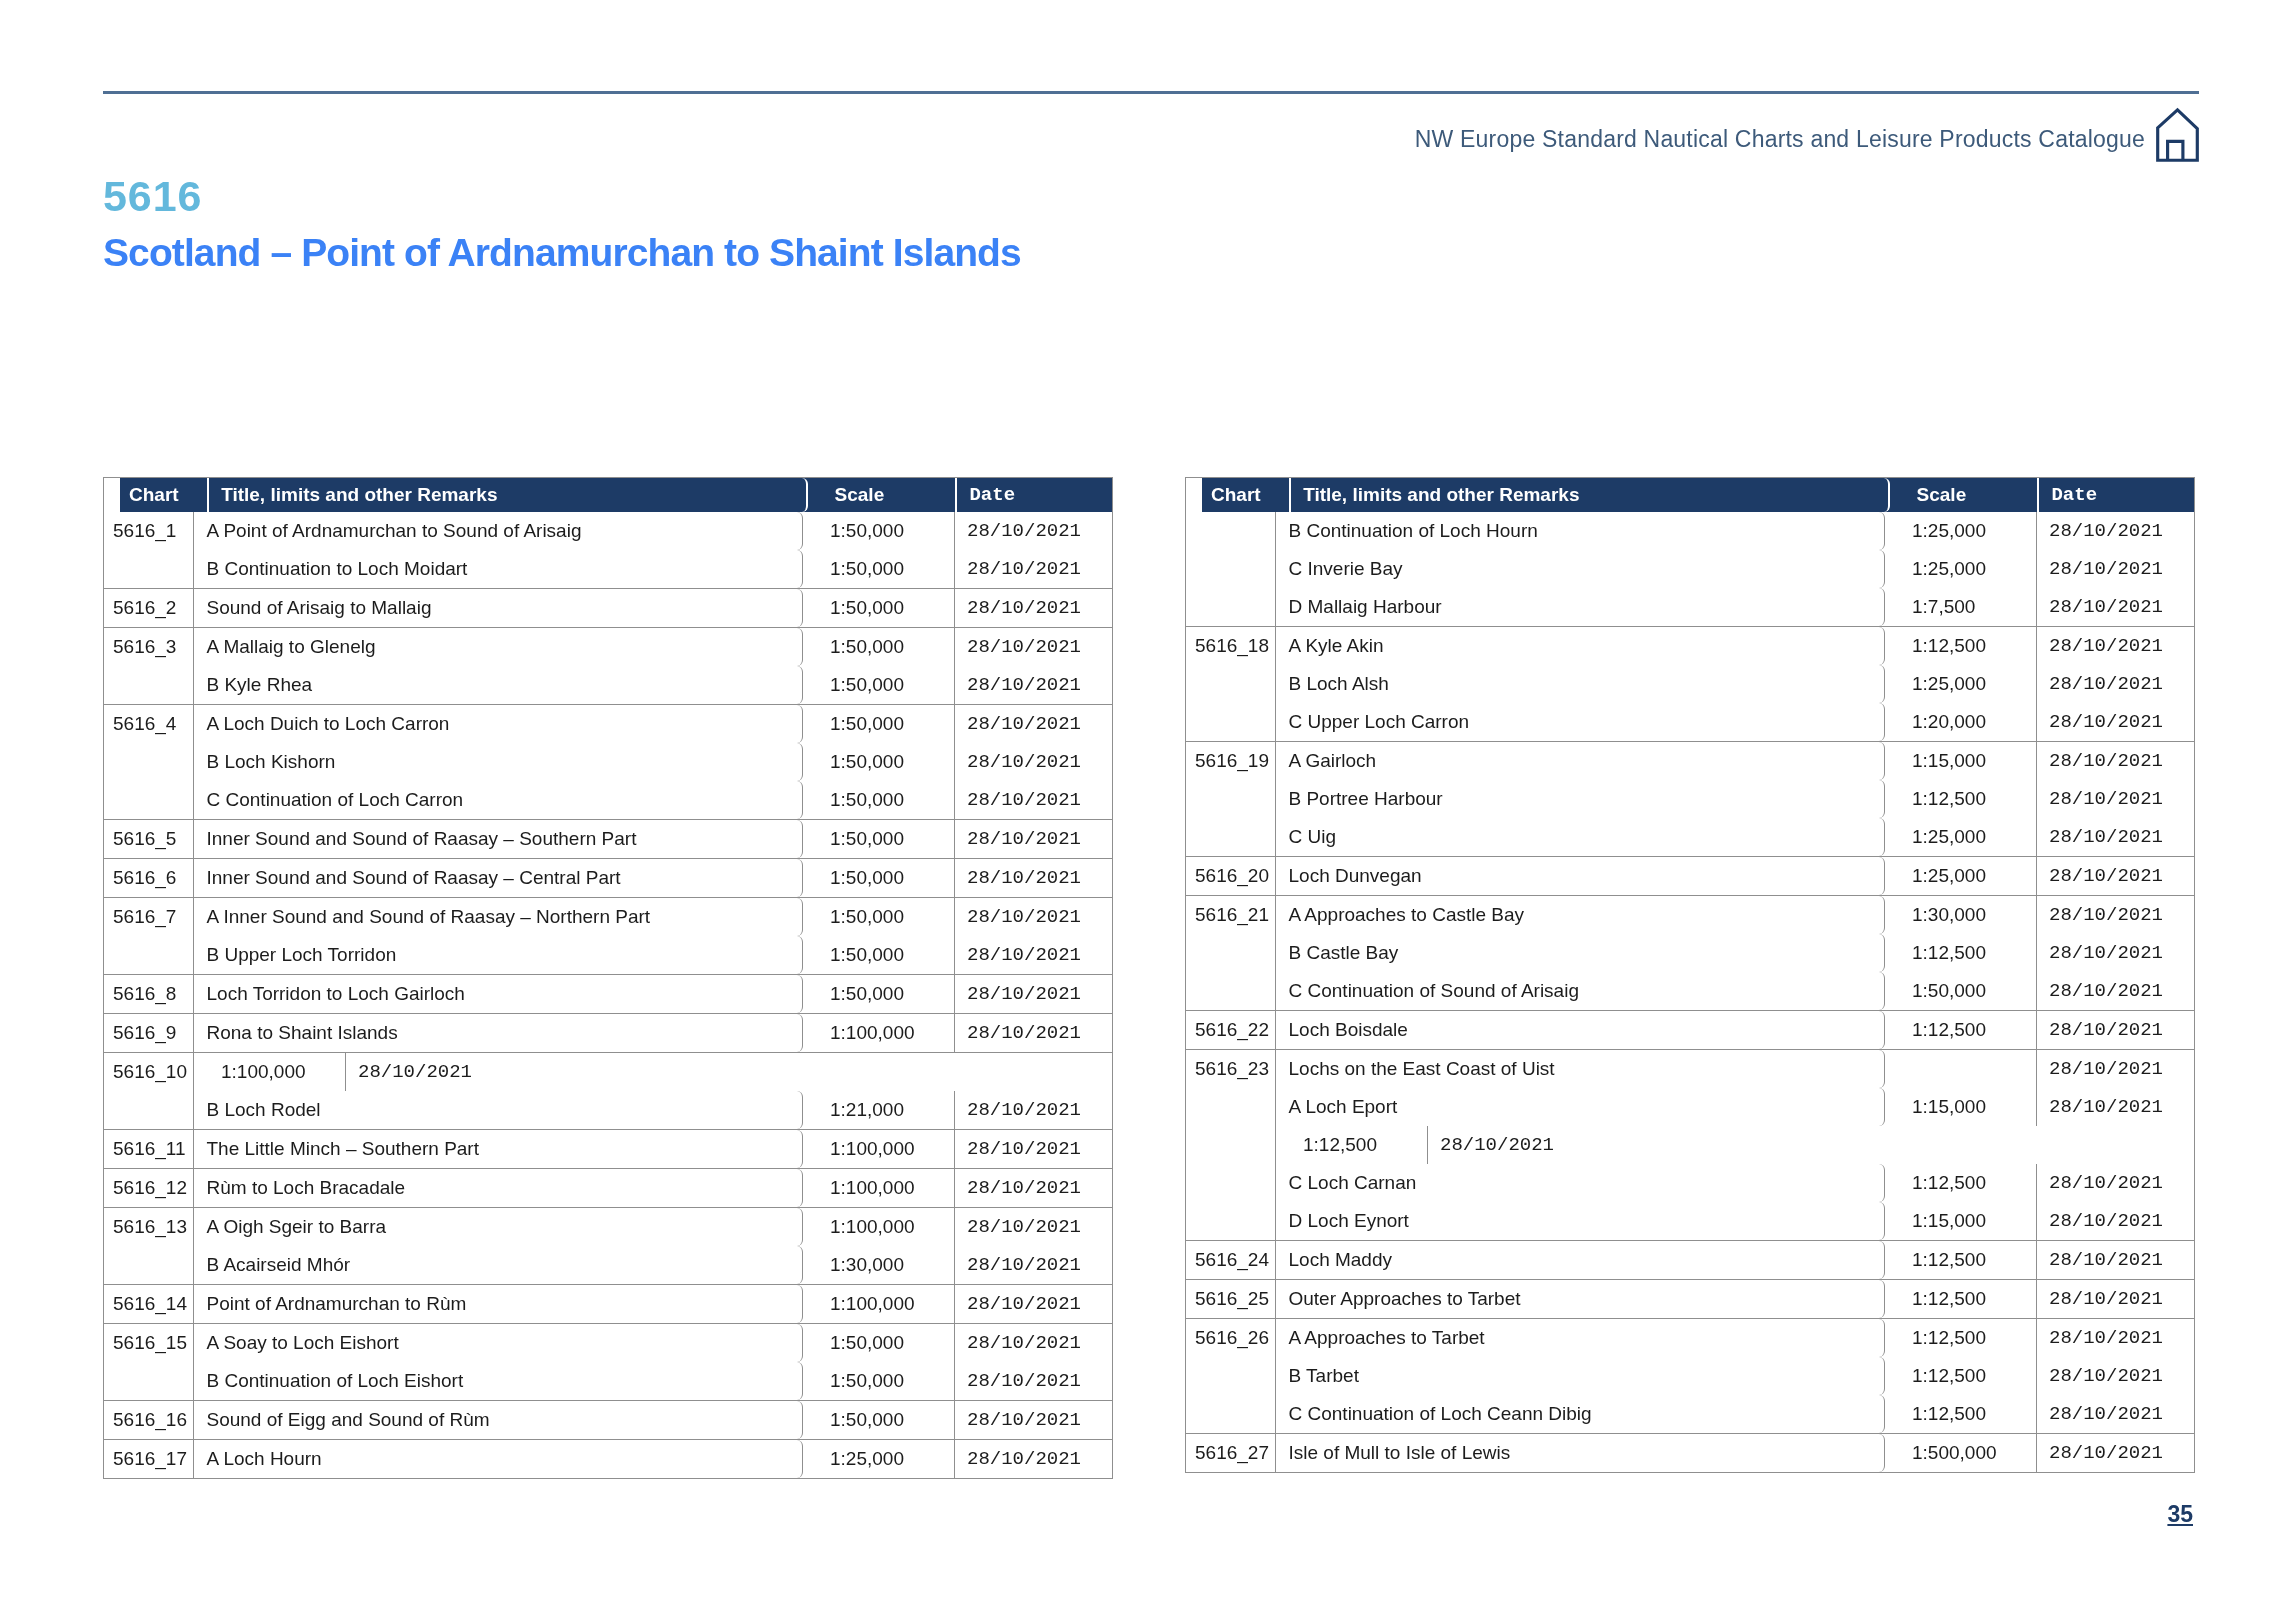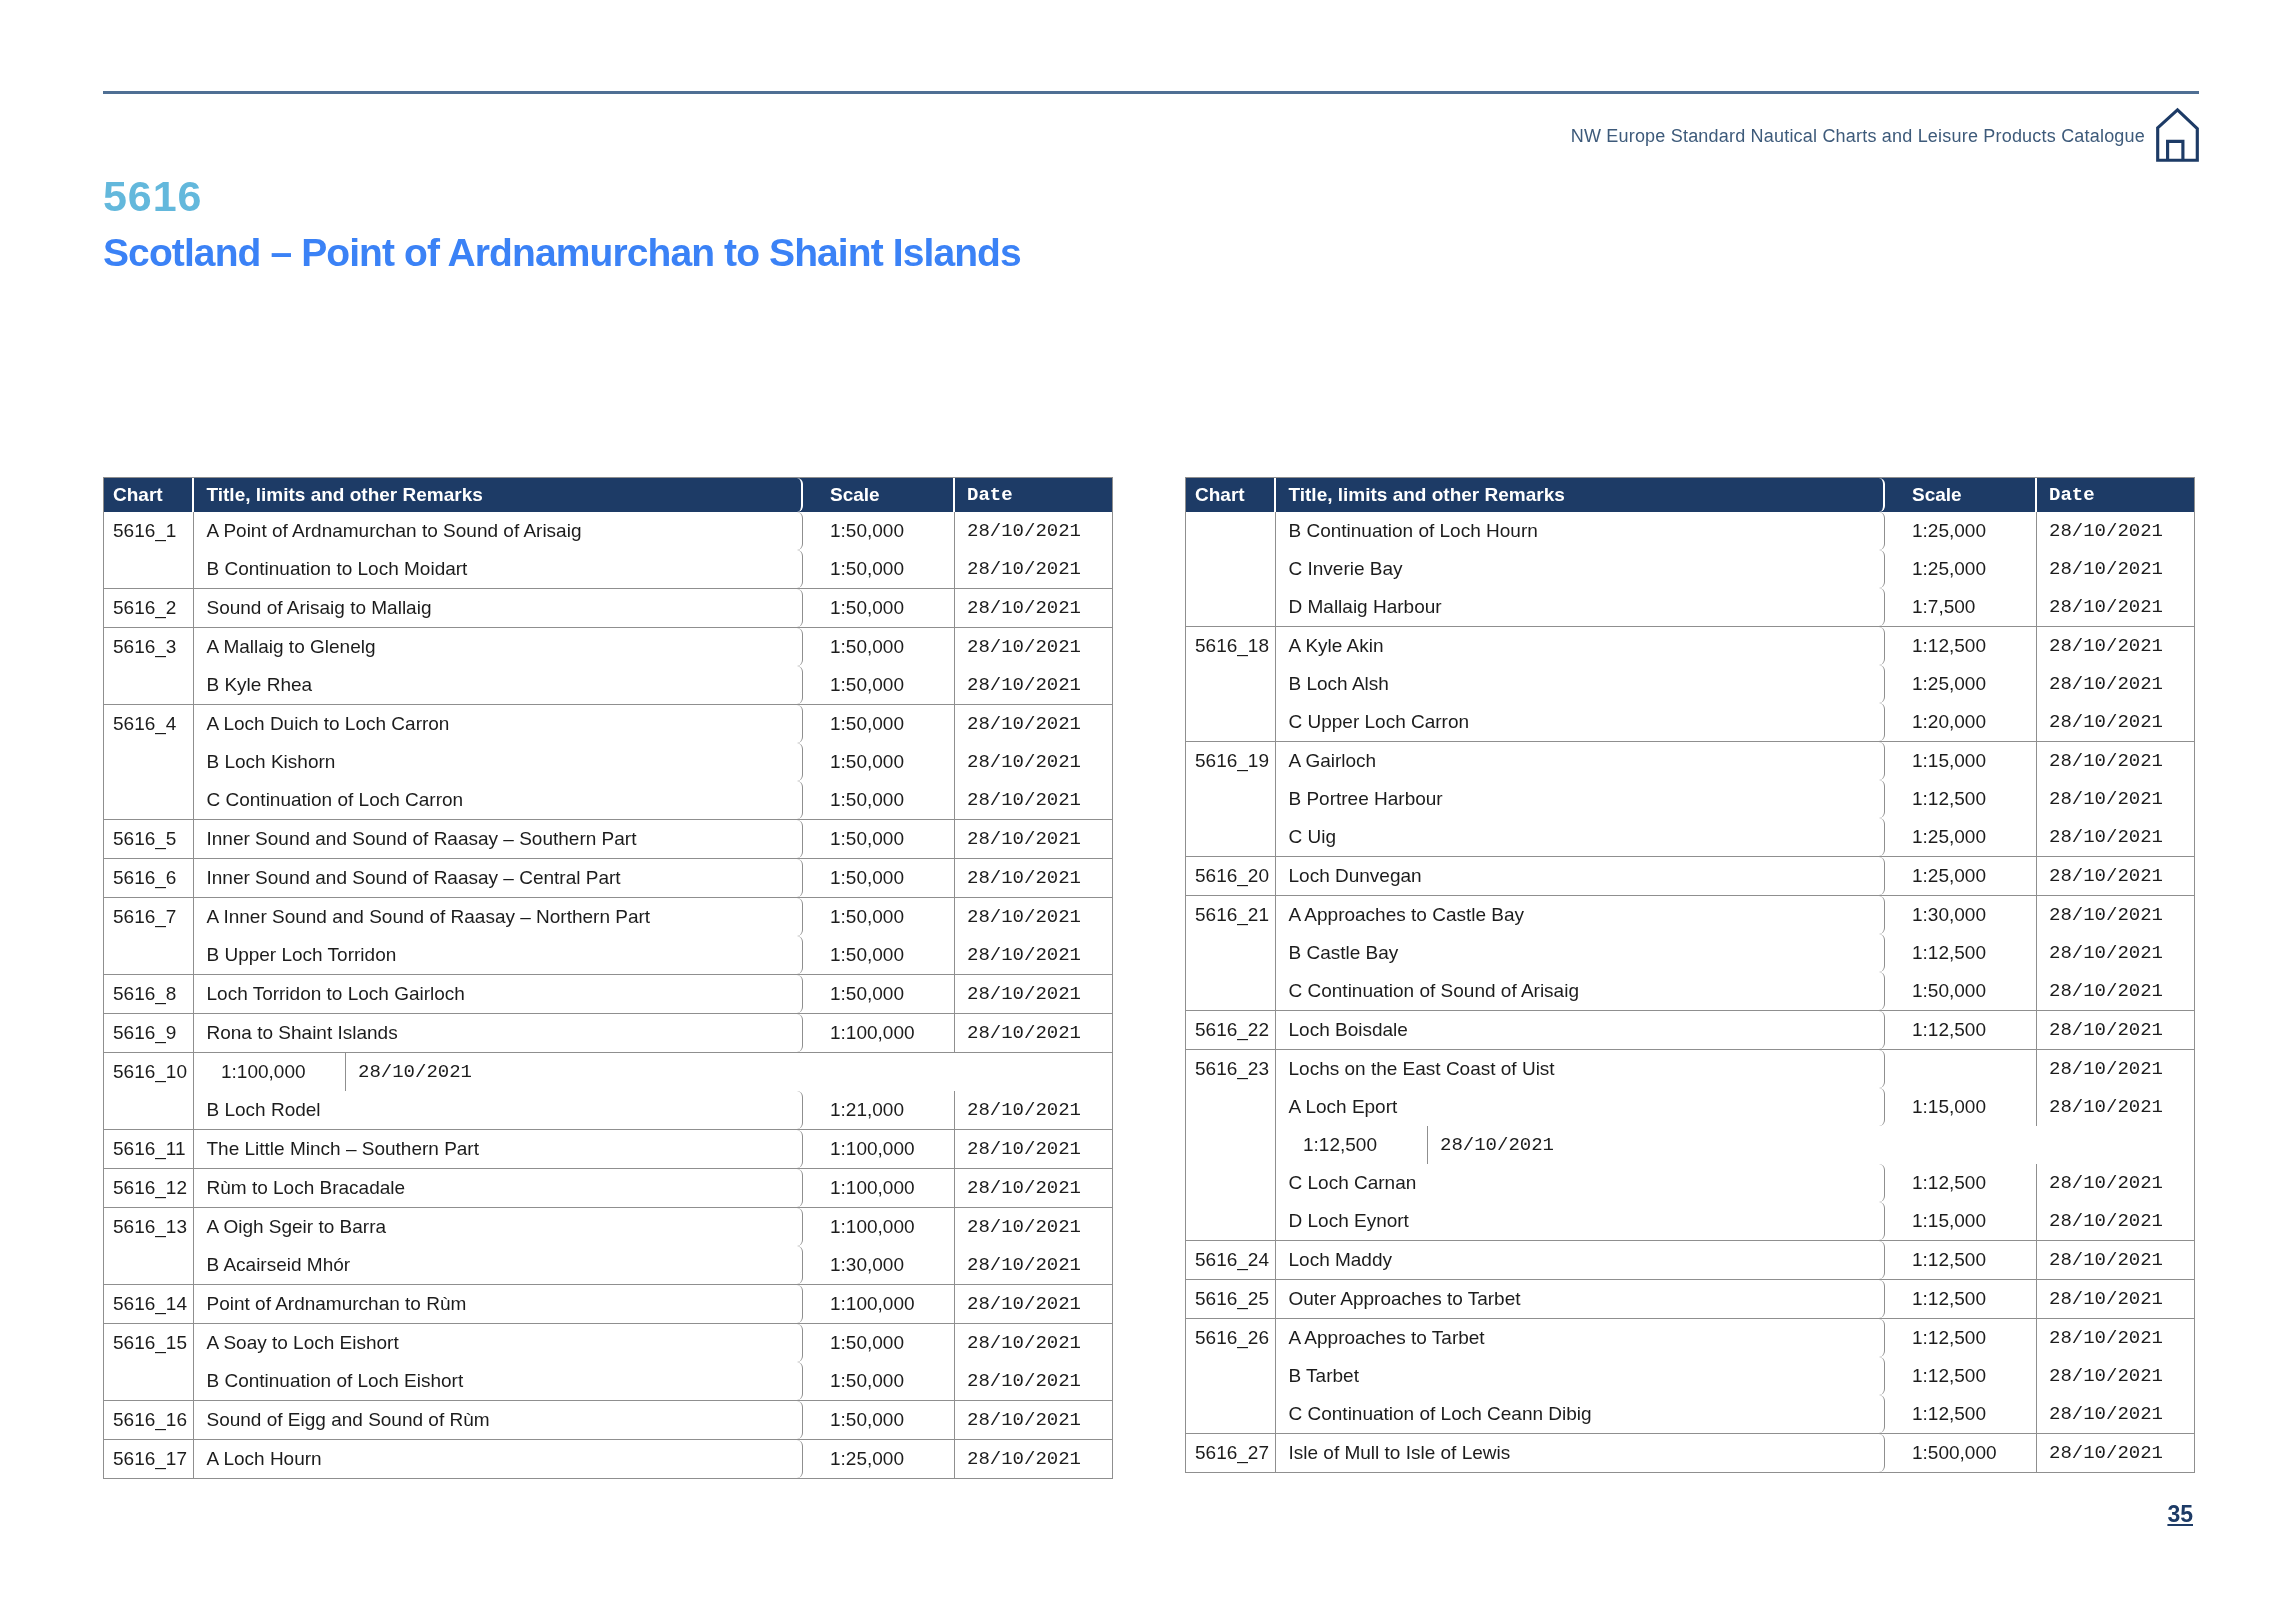--- a/index.html
+++ b/index.html
@@ -4,38 +4,38 @@
 <style>
   html,body{margin:0;padding:0;background:#ffffff;}
   body{
     width:2293px;height:1622px;position:relative;
     font-family:"Liberation Sans", sans-serif;
     color:#1c1c1c;overflow:hidden;
   }
   .top-rule{position:absolute;left:103px;top:91px;width:2096px;height:2.7px;background:#4f6f94;}
   .catalogue-line{
     position:absolute;top:126px;right:148px;
-    font-size:18px;color:#3d5a7a;letter-spacing:0.2px;
+    font-size:23px;color:#3d5a7a;letter-spacing:0.2px;
   }
   .home-icon{position:absolute;left:2155px;top:107px;width:45px;height:56px;}
   .chart-number{
     position:absolute;left:103px;top:172px;
     font-size:43px;font-weight:bold;color:#63b8dc;letter-spacing:0.9px;
   }
   .page-title{
     position:absolute;left:103px;top:231px;margin:0;
     font-size:39px;font-weight:bold;color:#3b82f6;letter-spacing:-0.9px;white-space:nowrap;
   }
   .chart-table{
     position:absolute;top:477px;width:1008px;
     border:0.9px solid #8f8f8f;background:#fff;box-sizing:content-box;
   }
   .chart-table.left{left:103px;}
   .chart-table.right{left:1185px;}
-  .thead{display:flex;height:34px;line-height:34px;background:#1d3b66;color:#ffffff;font-weight:bold;font-size:19px;}
+  .thead{display:flex;height:34px;line-height:34px;background:#1d3b66;color:#ffffff;font-weight:bold;font-size:19px;margin-left:16px;}
   .th{box-sizing:border-box;padding-left:10.7px;border-right:2.7px solid #ffffff;overflow:hidden;white-space:nowrap;}
   .th:last-child{border-right:none;}
   .tr{display:flex;height:38px;line-height:38px;font-size:19px;}
   .tr.group{border-top:1.8px solid #8f8f8f;}
   .td{box-sizing:border-box;border-right:0.9px solid #8f8f8f;overflow:hidden;white-space:nowrap;}
   .td:last-child{border-right:none;}
   .c-chart{width:90px;padding-left:9px;}
   .c-title{width:609px;padding-left:12.5px;border-radius:6px;}
   .c-scale{width:152px;padding-left:27px;}
   .c-date{width:157px;padding-left:12px;font-family:Liberation Mono, monospace;}

